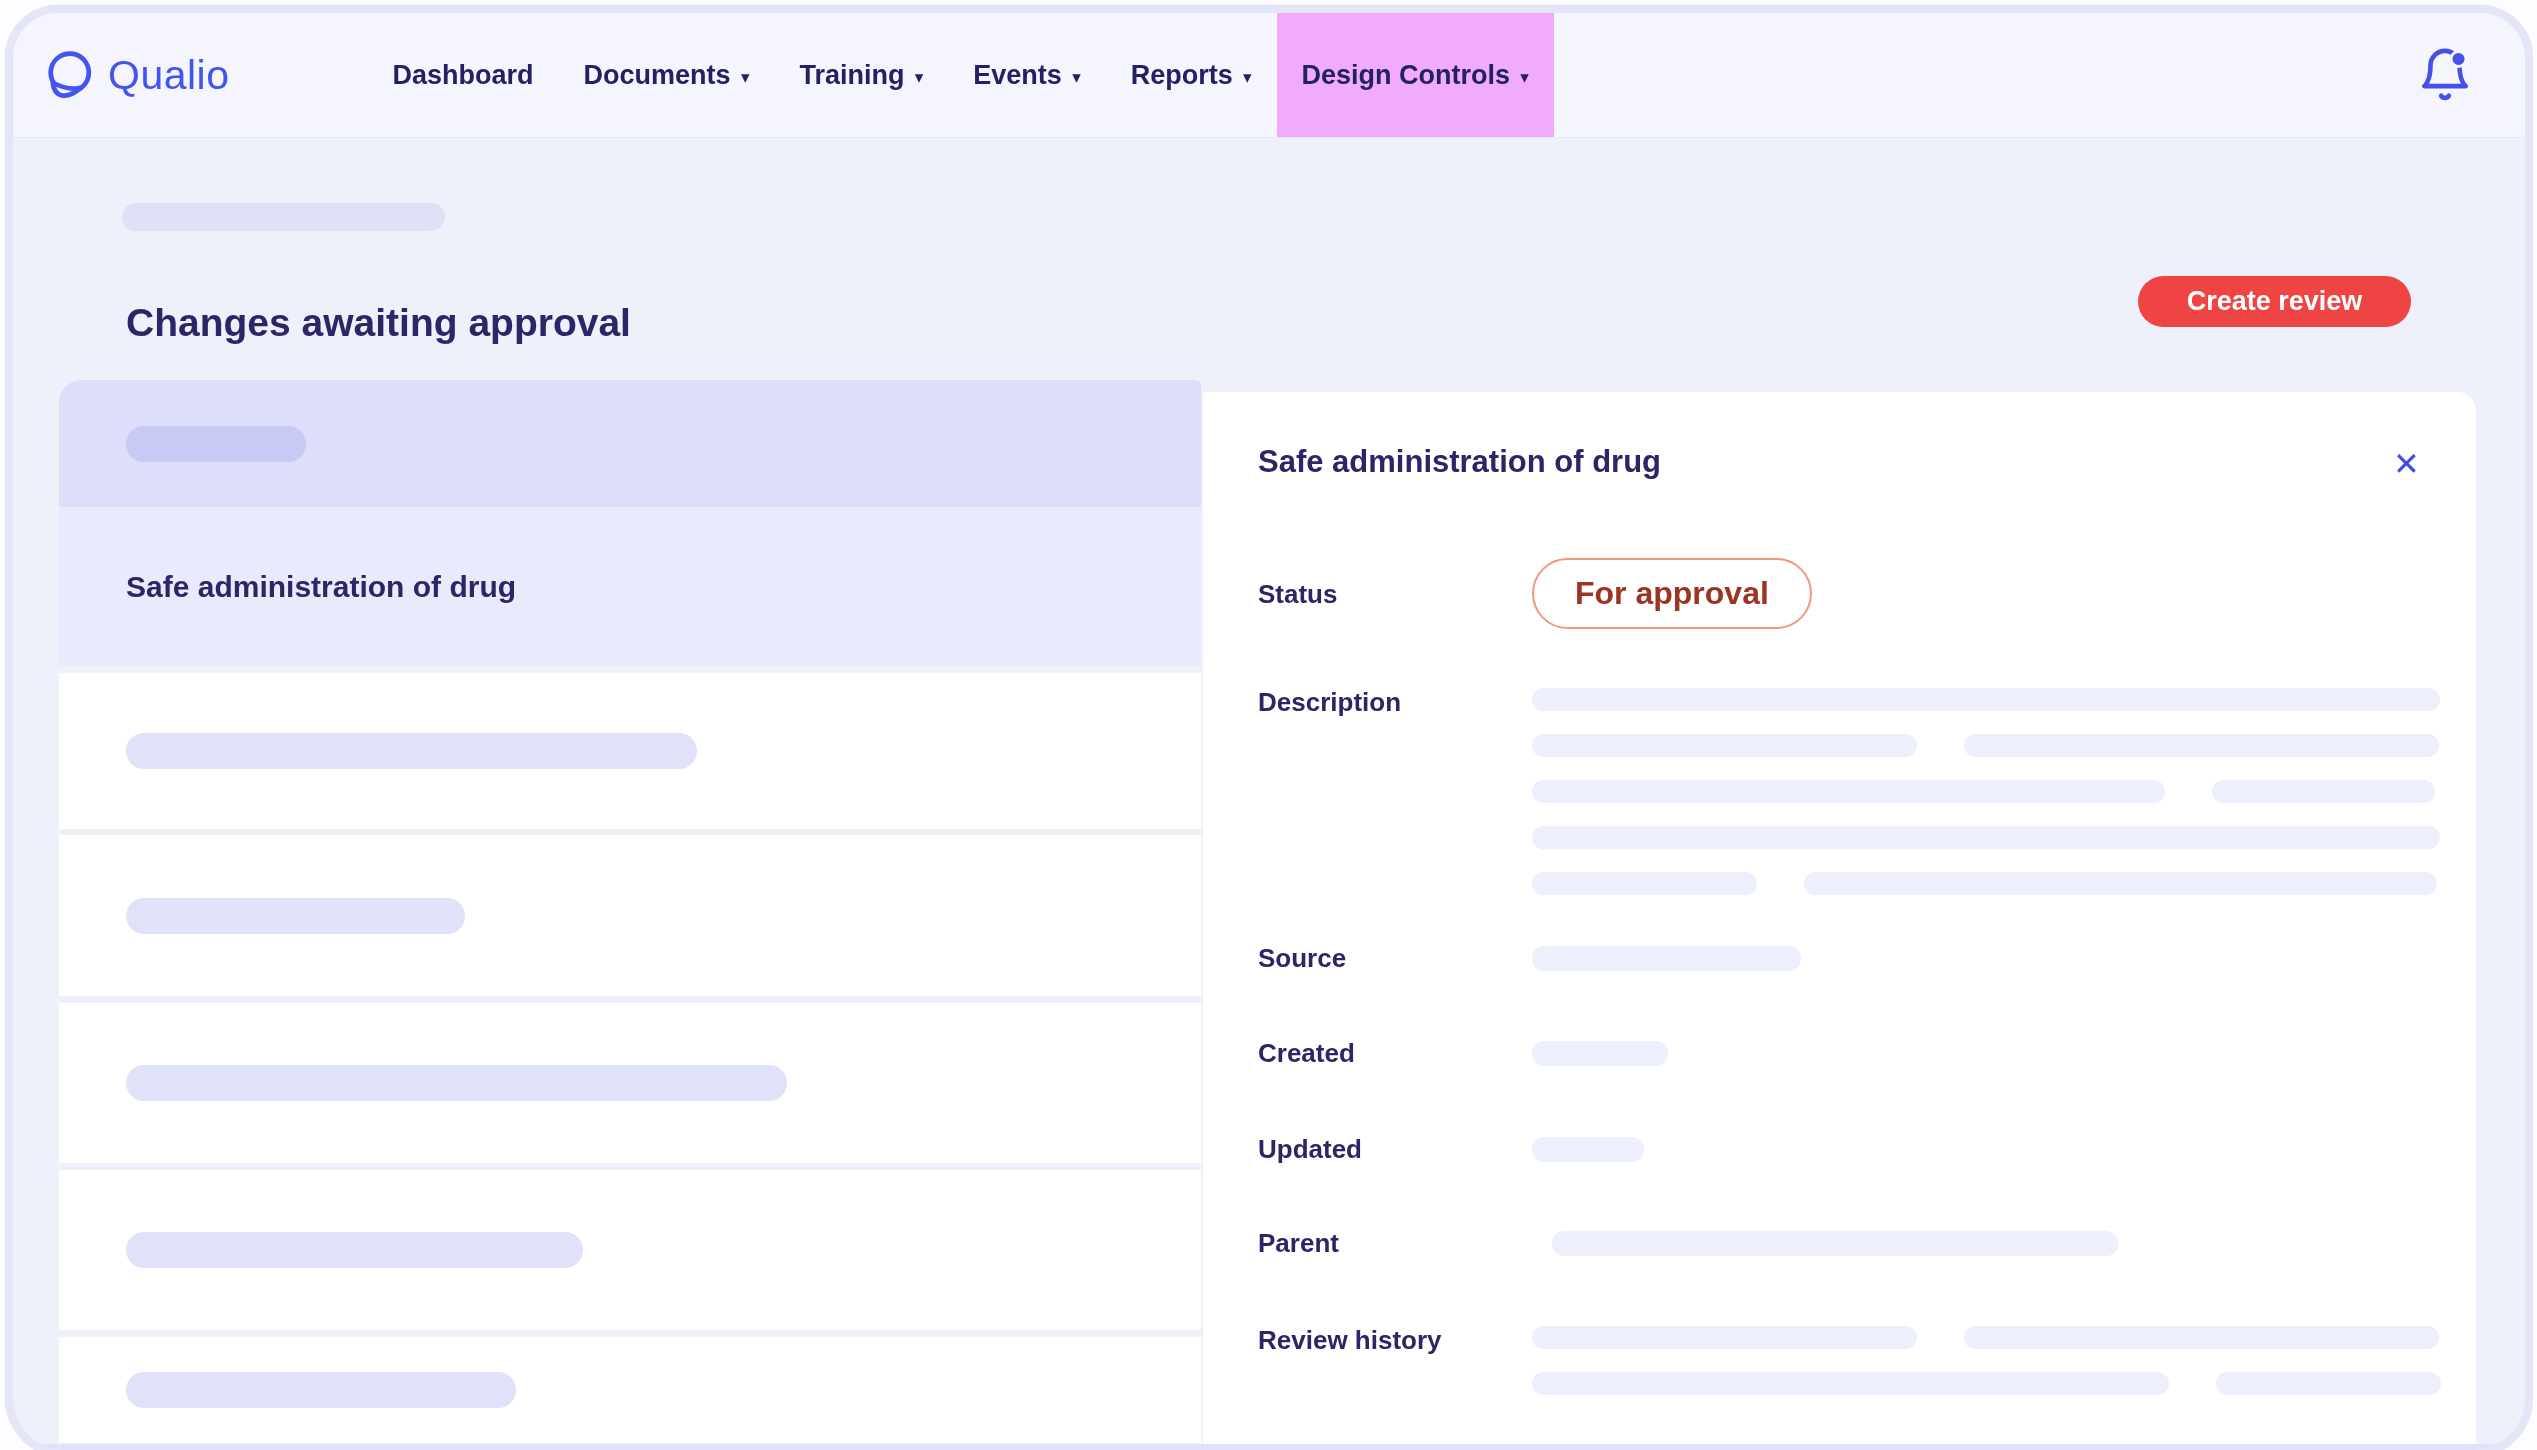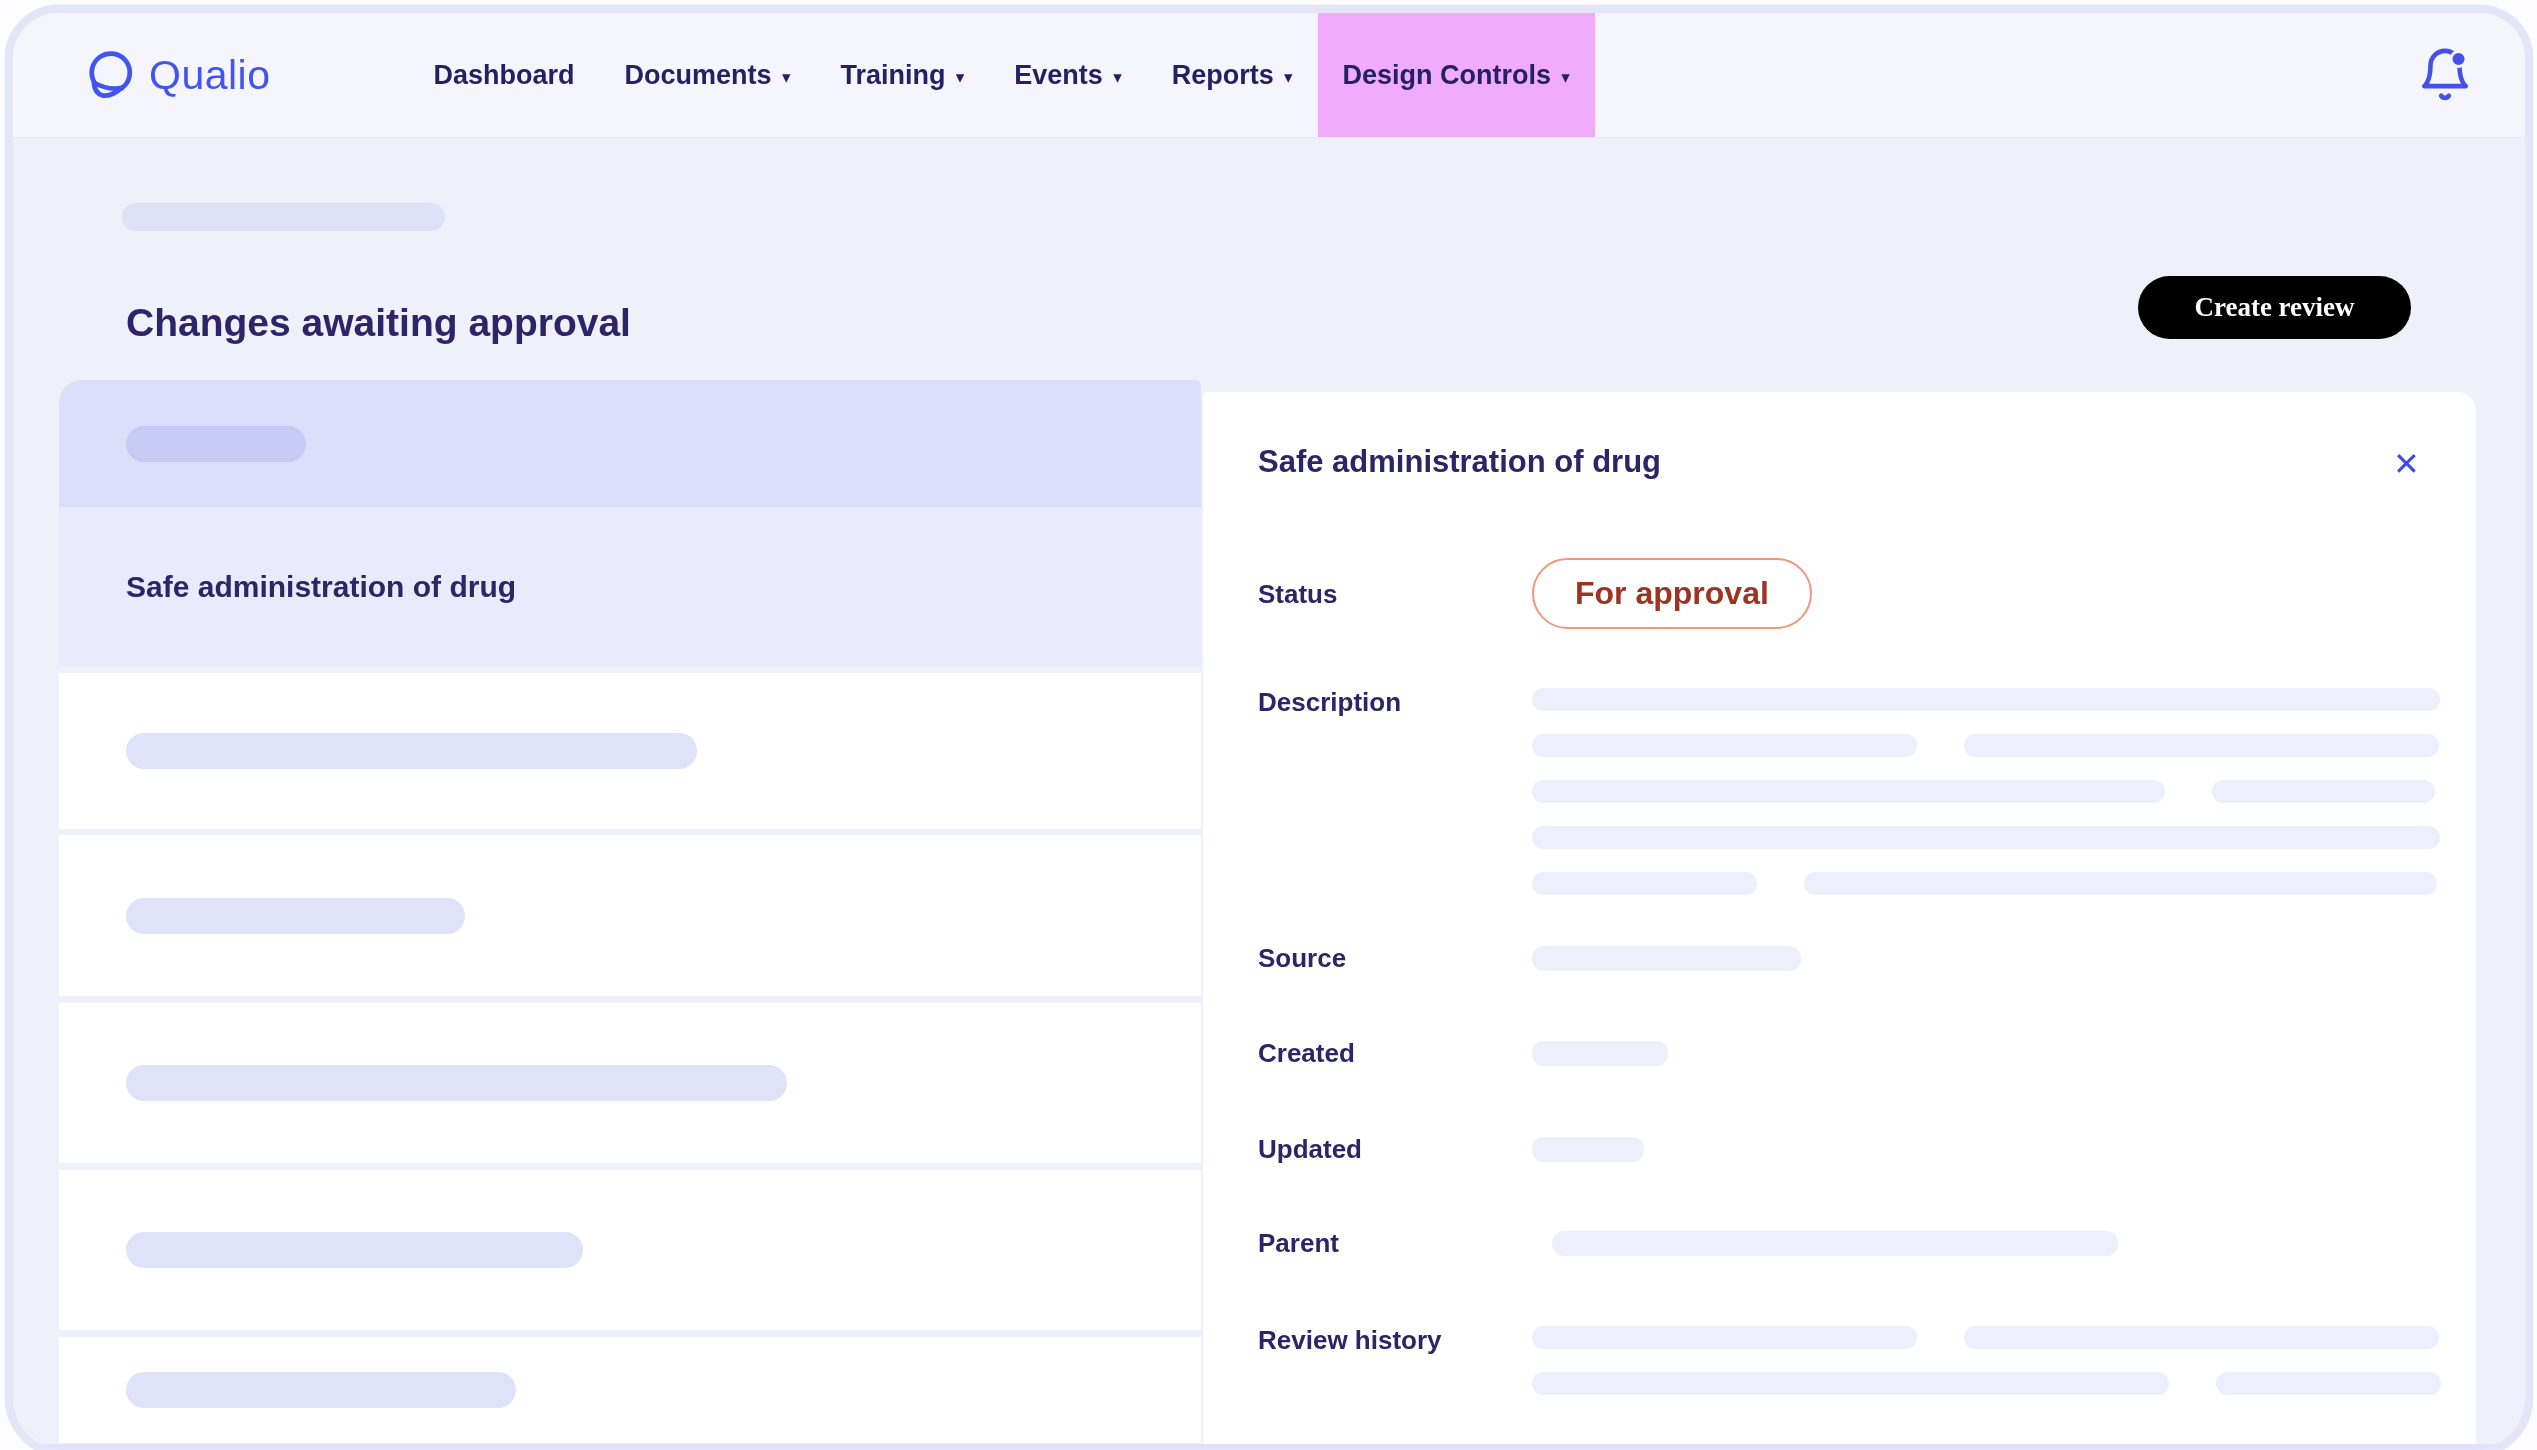--- a/index.html
+++ b/index.html
@@ -16,39 +16,39 @@
     box-shadow:0 0 0 8.4px #e4e6f8;
     overflow:hidden;
   }
   .app::after{
     content:"";position:absolute;left:0;right:0;bottom:0;height:6.5px;
     background:#dfe2fa;
   }
   
   .nav{
     height:124px;background:#f5f5fd;border-bottom:0.9px solid #e7e8f8;
-    display:flex;align-items:stretch;padding:0 51px 0 72px;
+    display:flex;align-items:stretch;padding:0 51px 0 31px;
   }
   .brand{display:flex;align-items:center;gap:13px;margin-right:138px;cursor:pointer;}
   .brand-text{font-size:41px;font-weight:500;color:#4355f0;letter-spacing:0.5px;}
   .nav-item{
     display:flex;align-items:center;padding:0 25px;
     font-size:27px;font-weight:600;color:#232064;cursor:pointer;white-space:nowrap;
   }
   .nav-item.active{background:#f0abfc;}
   .caret{font-size:17px;margin-left:10.3px;margin-top:4.7px;color:#232064;}
   .nav-bell{margin-left:auto;align-self:center;width:58px;height:58px;cursor:pointer;}
   
   .content{position:relative;height:1312px;}
   .hero-skeleton{position:absolute;left:109px;top:65px;width:323px;height:28px;background:#dfe1f8;border-radius:14px;}
   .page-title{position:absolute;left:113px;top:137px;font-size:39px;font-weight:700;color:#2d2568;}
   .create-btn{
-    position:absolute;left:2125px;top:138px;width:273px;height:63px;
-    background:#000000;color:#ffffff;border:none;border-radius:32px;
-    font-size:27px;font-weight:600;font-family:Liberation Serif, serif;
+    position:absolute;left:2125px;top:138px;width:273px;height:51px;
+    background:#ef4444;color:#ffffff;border:none;border-radius:32px;
+    font-size:27px;font-weight:600;font-family:Liberation Sans, sans-serif;
     display:flex;align-items:center;justify-content:center;cursor:pointer;
   }
   
   .list{position:absolute;left:46px;top:242px;width:1142px;display:flex;flex-direction:column;}
   .row{width:100%;display:flex;align-items:center;}
   .row-selected{height:127px;background:#dcdefa;border-radius:22.5px 5.6px 0 0;}
   .row-active{height:159px;background:#e9eafb;margin-bottom:6.5px;}
   .row-white{background:#ffffff;}
   .row-title{padding-left:67px;font-size:30px;font-weight:600;color:#2c2566;}
   .row .pill{margin-left:67px;height:36px;border-radius:18px;background:#dfe2f9;}

